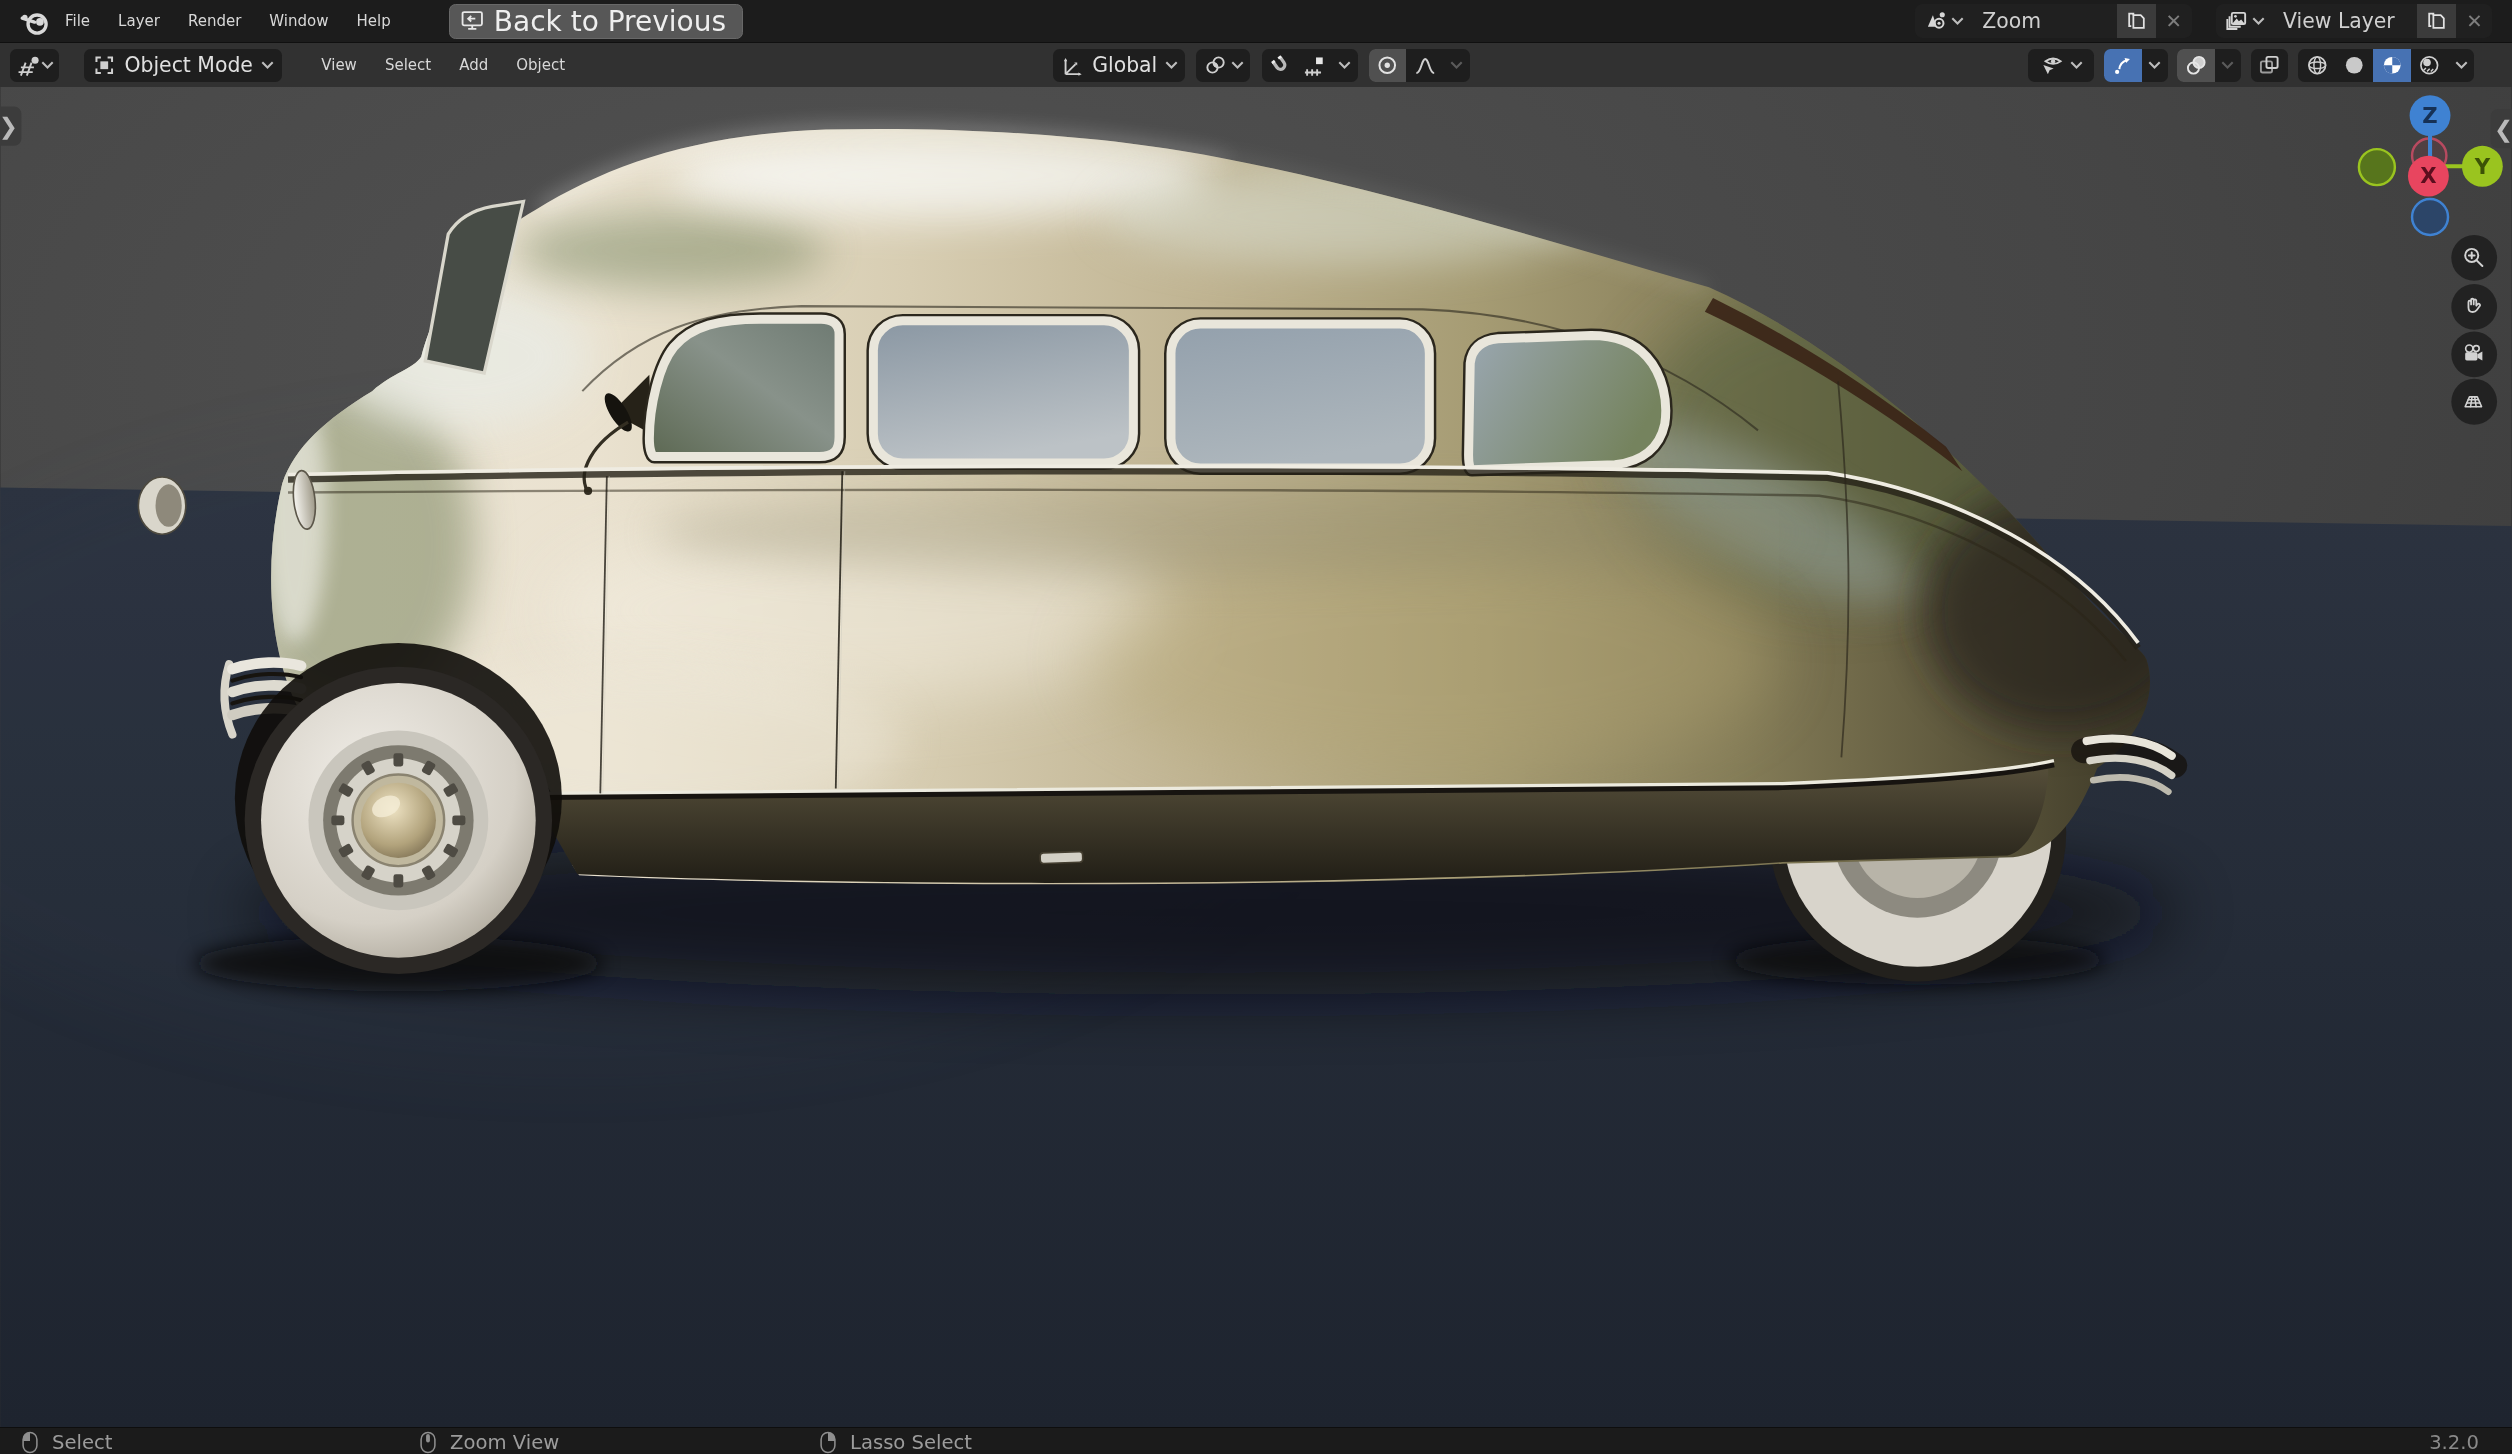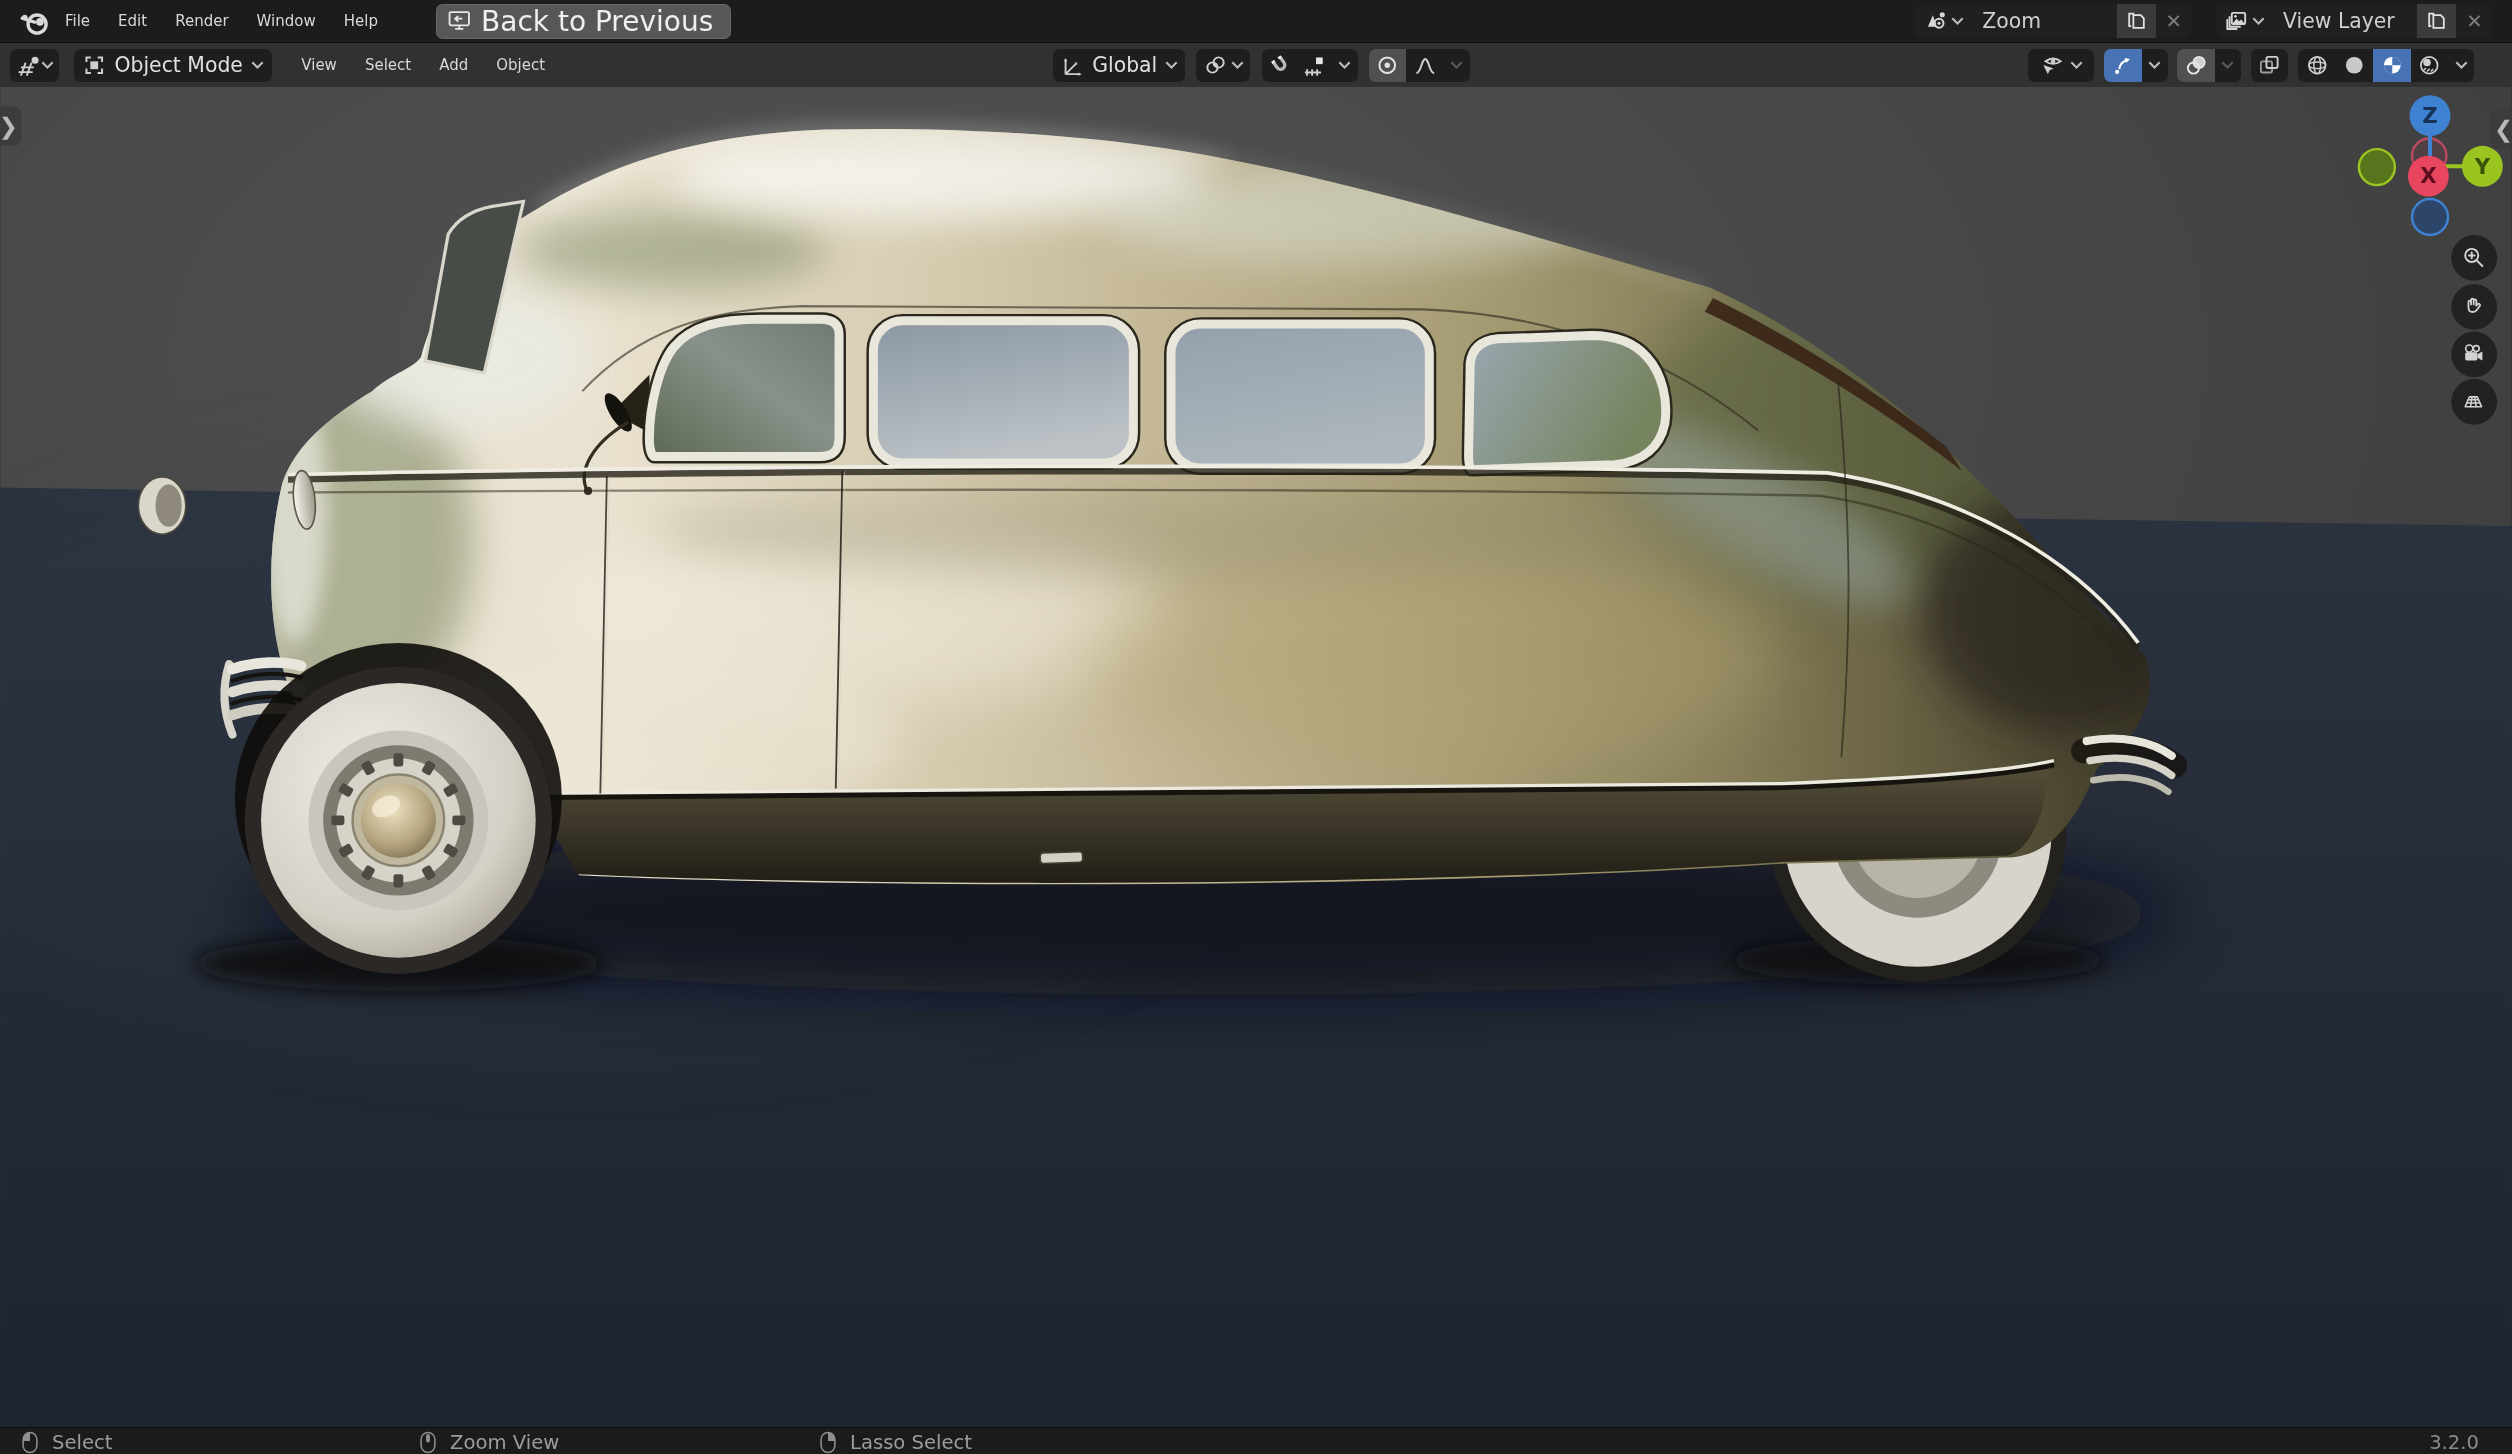--- a/index.html
+++ b/index.html
@@ -14,21 +14,21 @@
   .backbtn{margin-left:44px;height:33px;background:#575757;border:0.8px solid #686868;border-radius:6.5px;
            display:flex;align-items:center;gap:9.8px;padding:0 16.4px 0 9.8px;font-size:28px;color:#efefef;}
   .id-block{height:34px;background:#202020;border-radius:7.4px;display:flex;align-items:center;overflow:hidden;}
   .id-icon{display:flex;align-items:center;gap:3.3px;padding:0 6.5px 0 8.2px;height:100%;}
   .id-text{font-size:20.4px;color:#d0d0d0;padding:0 11.4px;min-width:123px;}
   .id-copy{width:39px;height:100%;background:#3b3b3b;display:flex;align-items:center;justify-content:center;}
   .id-x{width:36px;height:100%;display:flex;align-items:center;justify-content:center;color:#7d7d7d;font-size:19.6px;}
   .tb-right{margin-left:auto;display:flex;gap:24.5px;margin-right:19.6px;}
   
   .vpheader{position:absolute;left:0;top:43px;width:2512px;height:44px;background:#313131;}
-  .vh-left{position:absolute;left:9.8px;top:0;height:44px;display:flex;align-items:center;gap:15px;}
+  .vh-left{position:absolute;left:9.8px;top:0;height:44px;display:flex;align-items:center;gap:25px;}
   .pill{height:33px;background:#1e1e1e;border-radius:6.5px;display:flex;align-items:center;overflow:hidden;}
   .pill .seg{display:flex;align-items:center;justify-content:center;height:100%;padding:0 6.5px;}
   .seg.pressed{background:#505050;}
   .seg.blue{background:#4772b3;}
   .pill-label{font-size:20.4px;color:#e0e0e0;padding:0 8.2px;}
   .vh-menus{display:flex;}
   .vh-menus .menu-item{line-height:44px;}
   .vh-center{position:absolute;left:1053px;top:0;height:44px;display:flex;align-items:center;gap:11.4px;}
   .vh-right{position:absolute;right:38px;top:0;height:44px;display:flex;align-items:center;gap:9.8px;}
   .dim{opacity:.38;}
@@ -49,21 +49,21 @@
   <div class="topbar">
     <div class="logo">
       <svg width="31" height="31" viewBox="0 0 24 24">
         <path d="M2.5,9.5 L12,12.5" stroke="#d9d9d9" stroke-width="2.6" stroke-linecap="round"></path>
         <circle cx="4.5" cy="8.8" r="2.1" fill="#d9d9d9"></circle>
         <circle cx="14" cy="14" r="7" fill="none" stroke="#d9d9d9" stroke-width="2.6"></circle>
         <circle cx="16.2" cy="12.2" r="3" fill="#d9d9d9"></circle>
       </svg>
     </div>
     <div class="menu-item">File</div>
-    <div class="menu-item">Edit</div>
+    <div class="menu-item">Layer</div>
     <div class="menu-item">Render</div>
     <div class="menu-item">Window</div>
     <div class="menu-item">Help</div>
 
     <div class="backbtn">
       <span>
         <svg width="24.5" height="24.5" viewBox="0 0 24 24" fill="none" stroke="#e8e8e8" stroke-width="1.8">
           <rect x="2.5" y="3" width="19" height="13" rx="1.5"></rect>
           <path d="M15,9.5 H8.5 M11,6.8 L8,9.5 L11,12.2"></path>
           <path d="M12,16 v3 M8,19.5 h8"></path>

